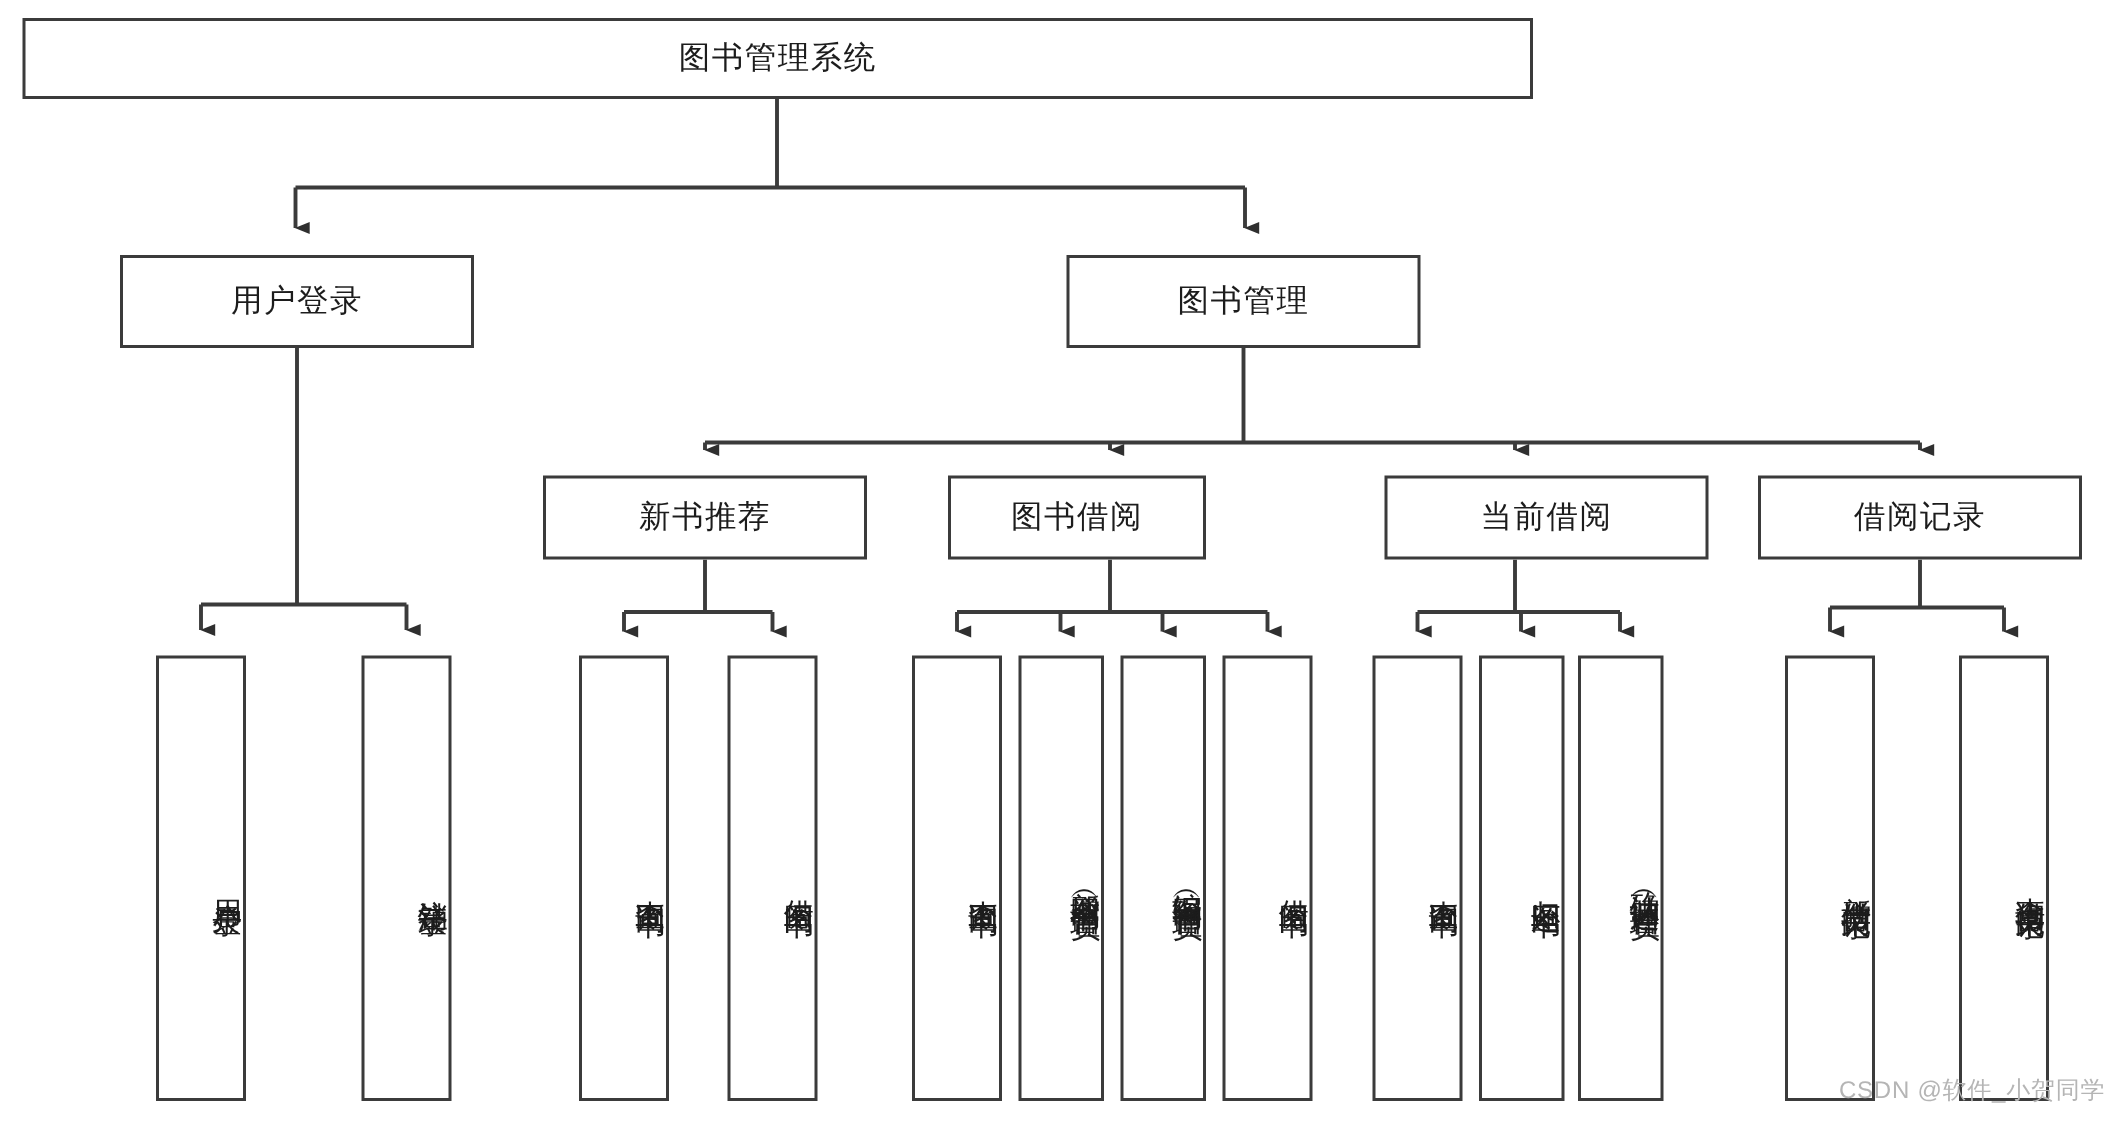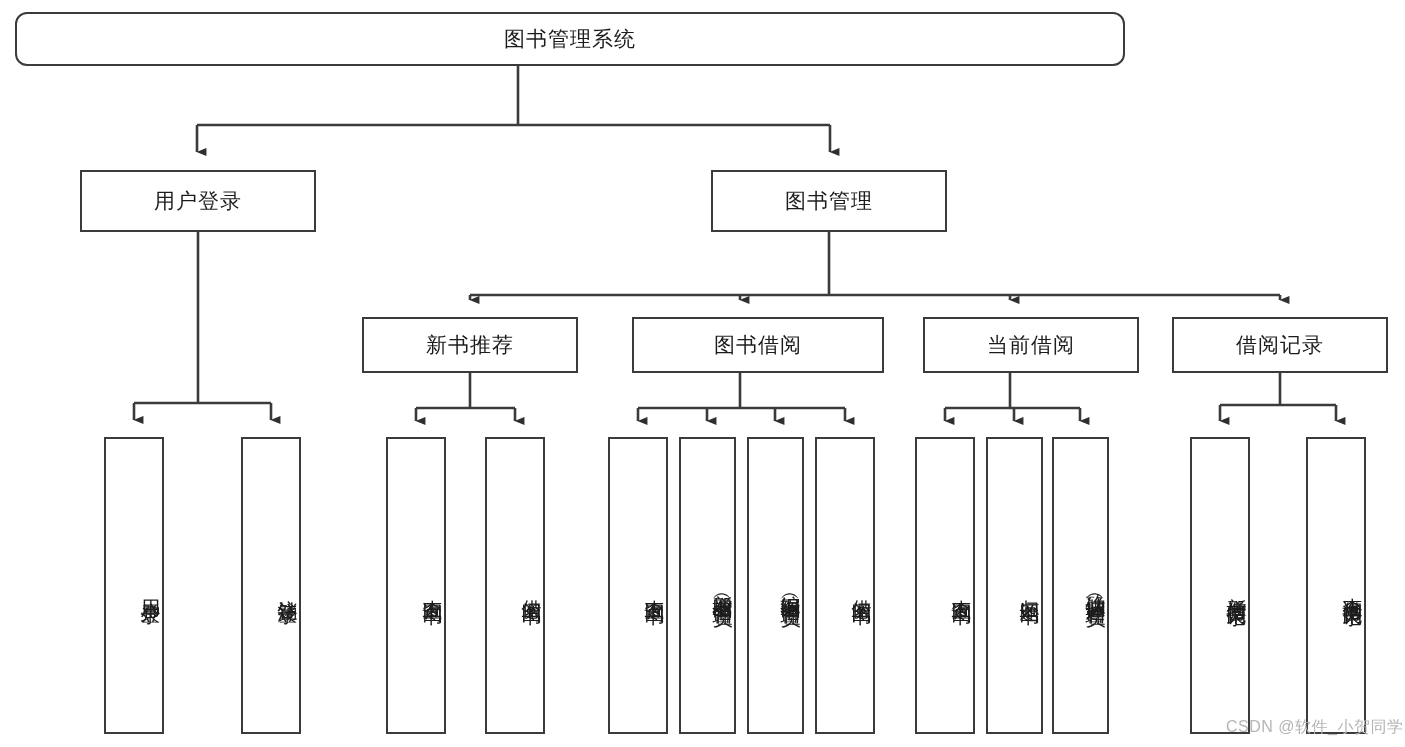--- a/index.html
+++ b/index.html
@@ -111,35 +111,35 @@
       <path d="M1014 408 L1014 421" marker-end="url(#arrow)"></path>
       <path d="M1080 408 L1080 421" marker-end="url(#arrow)"></path>
 
       <path d="M1280 373 L1280 405"></path>
       <path d="M1220 405 L1336 405"></path>
       <path d="M1220 405 L1220 421" marker-end="url(#arrow)"></path>
       <path d="M1336 405 L1336 421" marker-end="url(#arrow)"></path>
     </g>
   </svg>
 
-  <div class="node horiz" style="left:15px; top:12px; width:1110px; height:54px;border-radius:12px;">
+  <div class="node horiz" style="left:15px; top:12px; width:1007px; height:54px;">
     <span>图书管理系统</span>
   </div>
 
   <div class="node horiz" style="left:80px; top:170px; width:236px; height:62px;">
     <span>用户登录</span>
   </div>
   <div class="node horiz" style="left:362px; top:317px; width:216px; height:56px;">
     <span>新书推荐</span>
   </div>
 
   <div class="node horiz" style="left:711px; top:170px; width:236px; height:62px;">
     <span>图书管理</span>
   </div>
-  <div class="node horiz" style="left:632px; top:317px; width:252px; height:56px;">
+  <div class="node horiz" style="left:632px; top:317px; width:172px; height:56px;">
     <span>图书借阅</span>
   </div>
   <div class="node horiz" style="left:902px; top:317px; width:216px; height:56px;margin-left:21px;">
     <span>当前借阅</span>
   </div>
   <div class="node horiz" style="left:1172px; top:317px; width:216px; height:56px;text-align:center;">
     <span>借阅记录</span>
   </div>
 
   <div class="node vert" style="left:104px; top:437px; width:60px; height:297px;">

